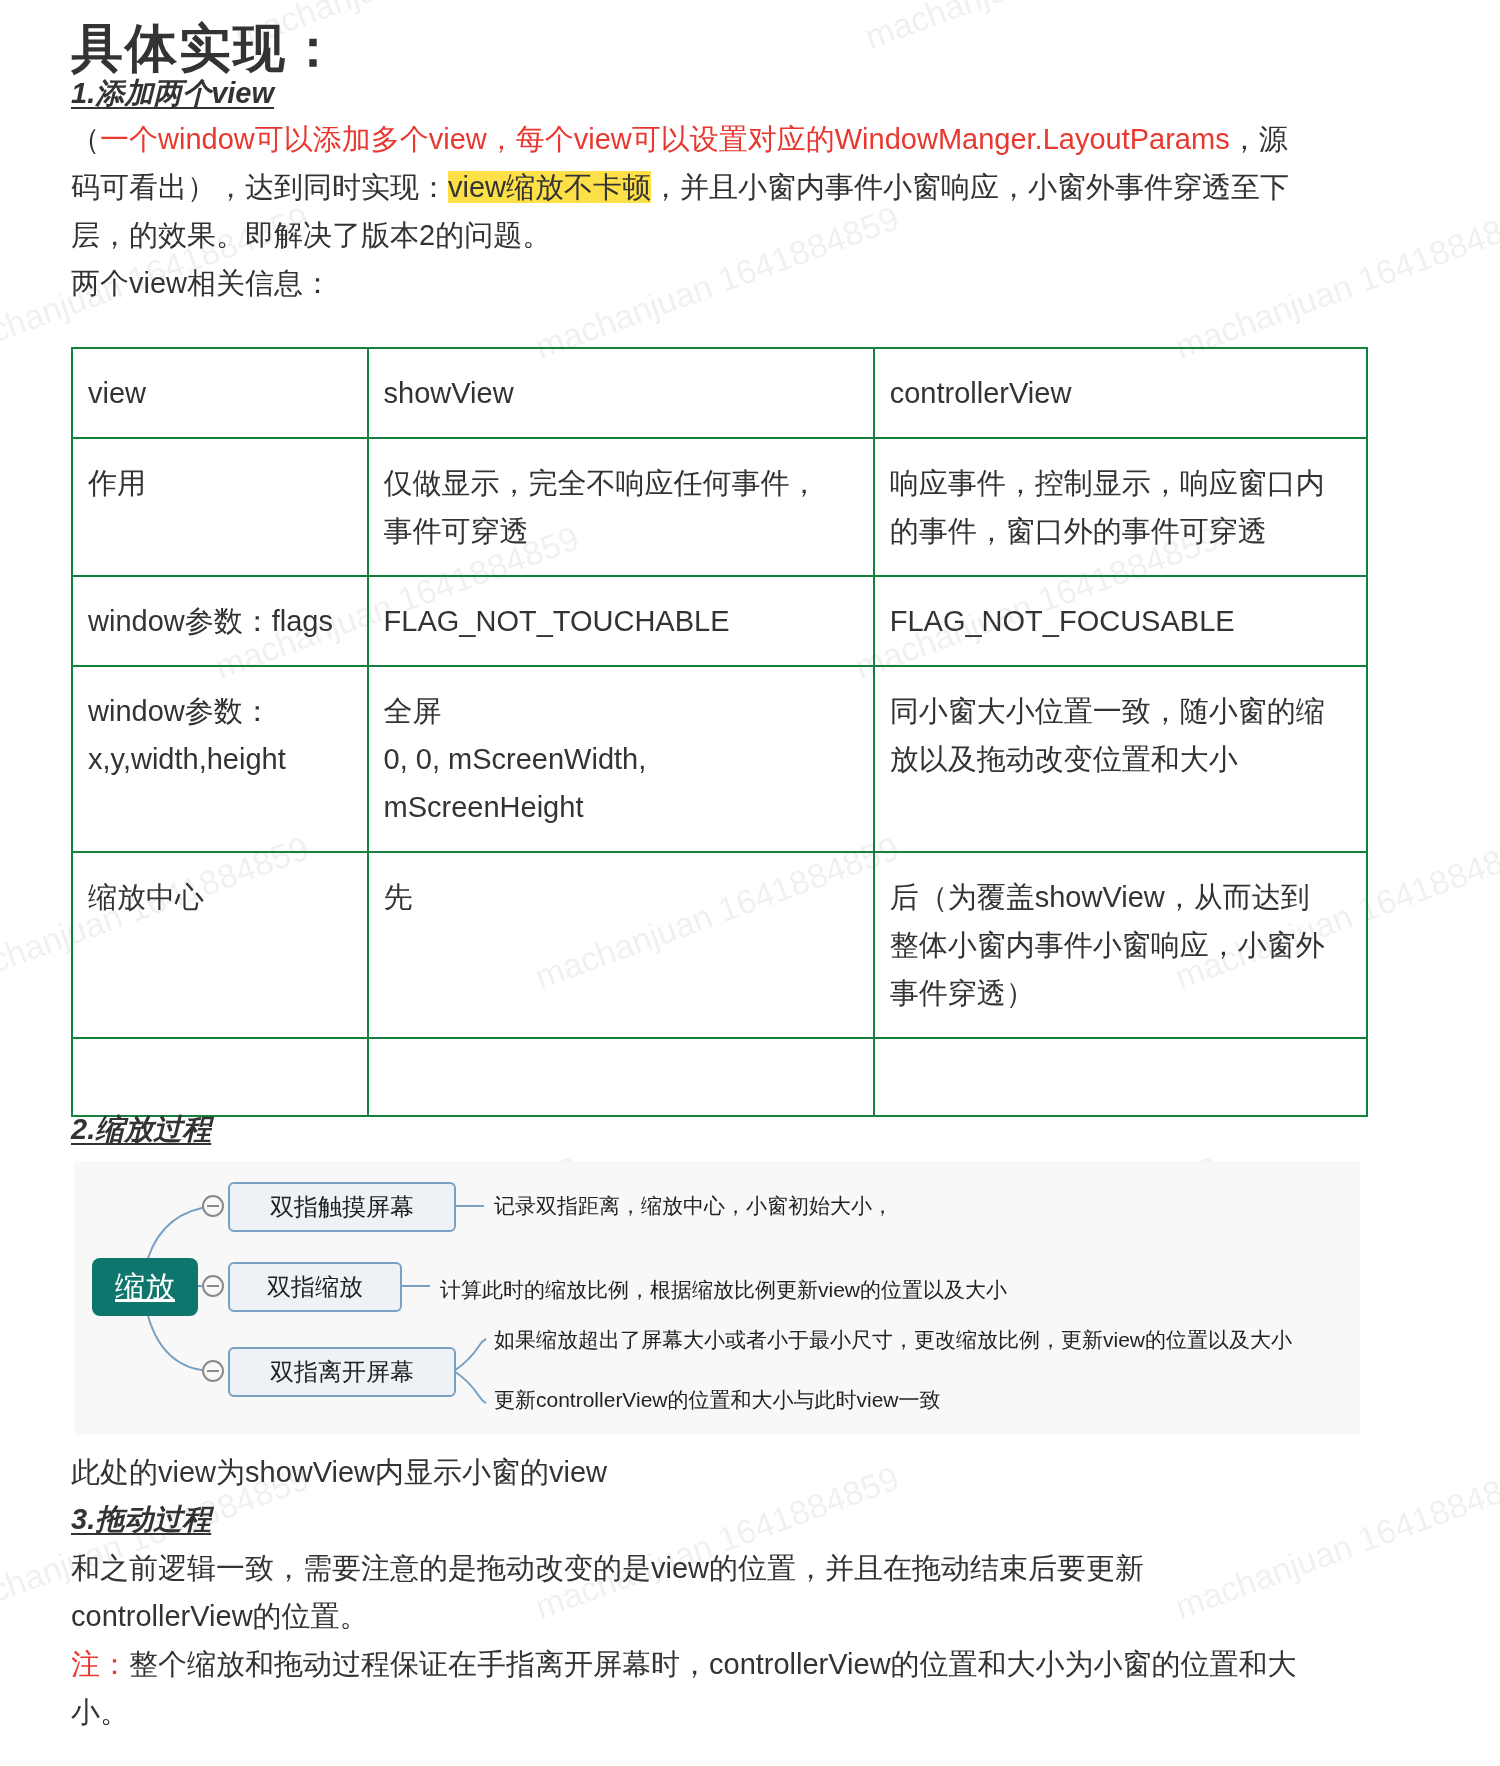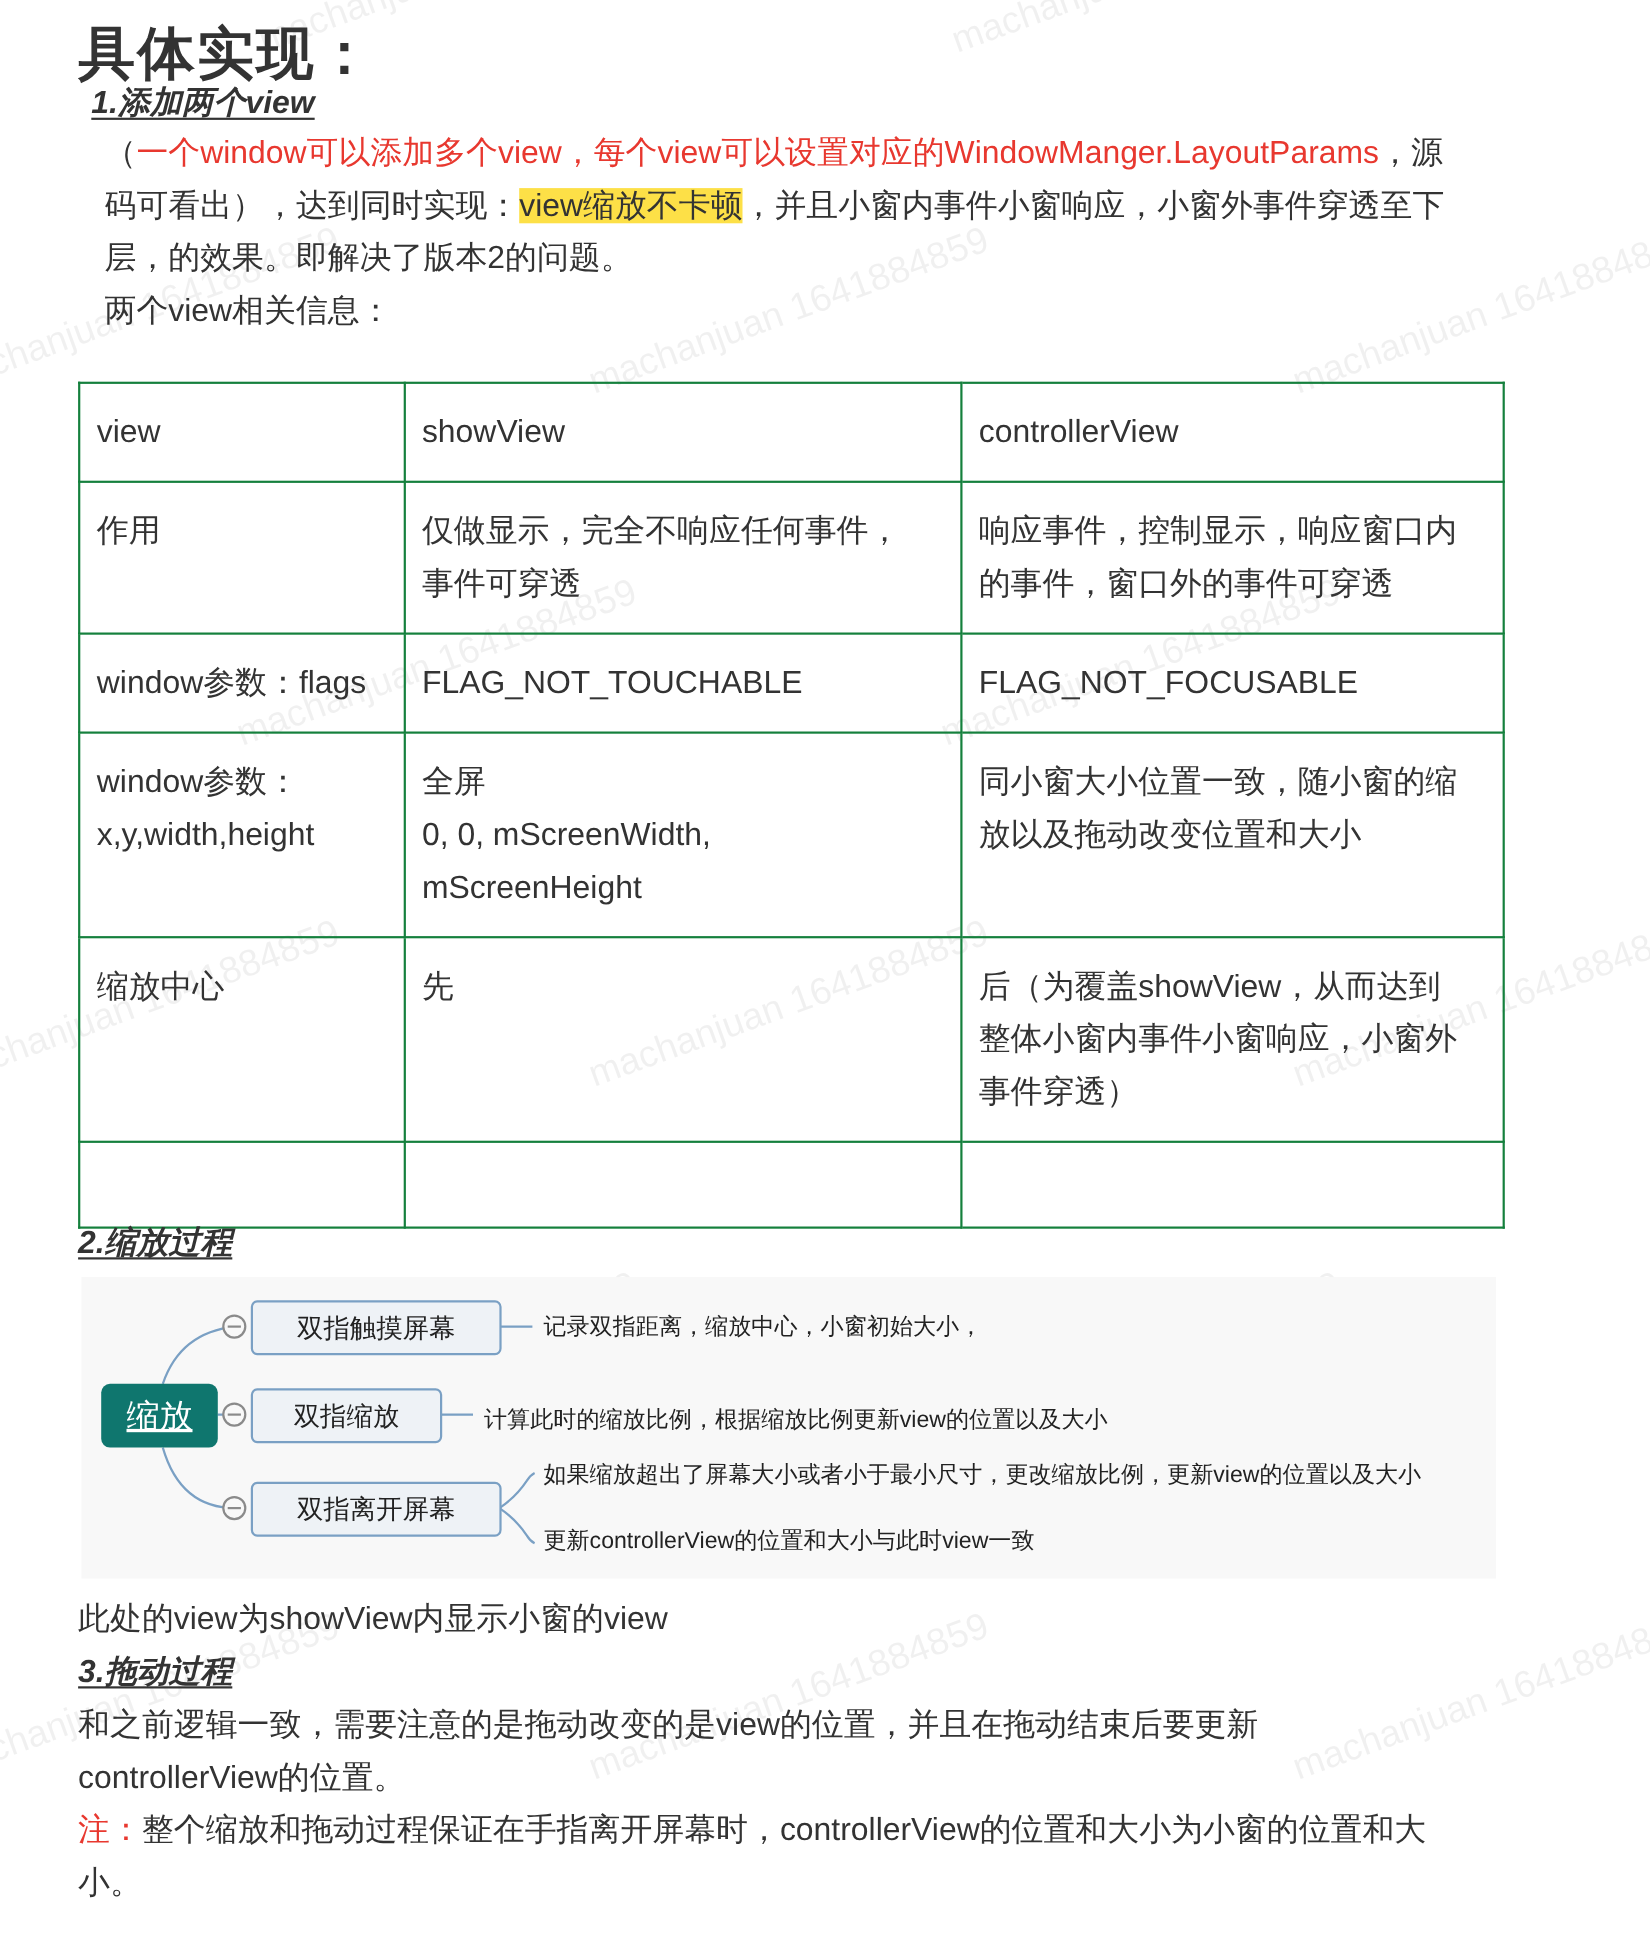--- a/index.html
+++ b/index.html
@@ -71,23 +71,23 @@
 <div class="wm" style="left:530px;top:960px;">machanjuan 1641884859</div>
 <div class="wm" style="left:1170px;top:960px;">machanjuan 1641884859</div>
 <div class="wm" style="left:210px;top:1280px;">machanjuan 1641884859</div>
 <div class="wm" style="left:850px;top:1280px;">machanjuan 1641884859</div>
 <div class="wm" style="left:-60px;top:1590px;">machanjuan 1641884859</div>
 <div class="wm" style="left:530px;top:1590px;">machanjuan 1641884859</div>
 <div class="wm" style="left:1170px;top:1590px;">machanjuan 1641884859</div>
 
 <div class="h1">具体实现：</div>
 
-<div class="h2" style="top:74px;margin-left:12px;">1.添加两个view</div>
+<div class="h2" style="top:74px;">1.添加两个view</div>
 
-<div class="para" style="top:115px;margin-left:24px;">
+<div class="para" style="top:115px;">
   <span>（</span><span class="red">一个window可以添加多个view，每个view可以设置对应的WindowManger.LayoutParams</span><span>，源</span><br>
   <span>码可看出），达到同时实现：</span><span class="hl">view缩放不卡顿</span><span>，并且小窗内事件小窗响应，小窗外事件穿透至下</span><br>
   <span>层，的效果。即解决了版本2的问题。</span><br>
   <span>两个view相关信息：</span>
 </div>
 
 <table class="info">
   <colgroup>
       <col class="c1">
       <col class="c2">

